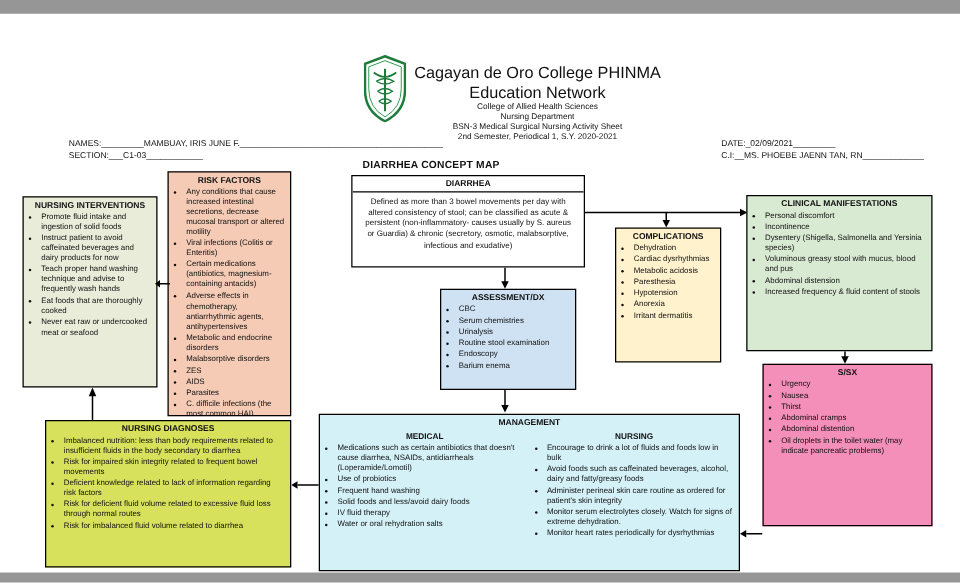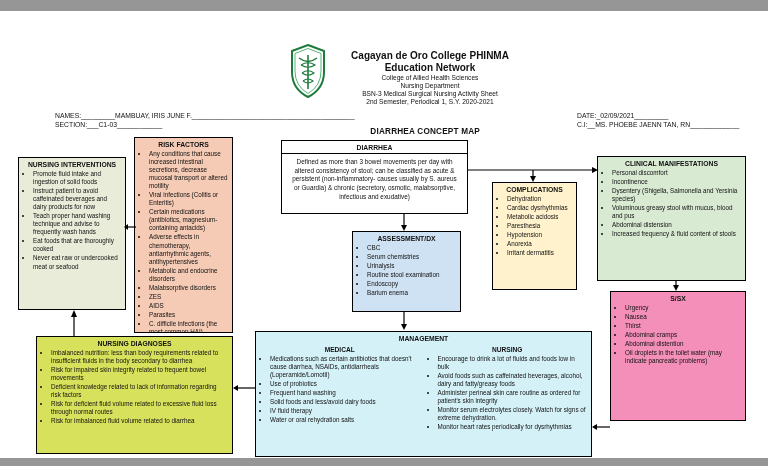--- a/index.html
+++ b/index.html
@@ -1,24 +1,24 @@
 <!DOCTYPE html>
 <html><head>
 <meta charset="utf-8">
 <style>
   html,body{margin:0;padding:0;}
   body{font-family:"Liberation Sans", sans-serif; color:#111;}
   .canvas{position:relative;width:768px;height:466px;background:#969696;overflow:hidden;}
   .page{position:absolute;left:0;top:11px;width:768px;height:447px;background:#ffffff;}
   .abs{position:absolute;}
   .hdr-block{position:absolute;left:330px;top:50px;width:200px;text-align:center;line-height:1.22;}
-  .hdr-org{font-size:10px;font-weight:bold;}
+  .hdr-org{font-size:13px;font-weight:normal;}
   .hdr-line{font-size:6.6px;}
   .field{position:absolute;font-size:6.8px;white-space:nowrap;}
-  .map-title{position:absolute;left:290px;top:127px;width:190px;text-align:right;font-size:8.2px;font-weight:bold;letter-spacing:.2px;}
+  .map-title{position:absolute;left:290px;top:127px;width:190px;text-align:left;font-size:8.2px;font-weight:bold;letter-spacing:.2px;}
   .box{position:absolute;border:1px solid #000;box-sizing:border-box;padding:3px 4px;overflow:hidden;}
   .box-title{font-size:6.8px;font-weight:bold;text-align:center;margin-bottom:2px;}
   .box ul{margin:0;padding:0 0 0 10px;list-style-type:disc;}
   .box li{font-size:6.3px;line-height:1.28;margin:0 0 1px 0;}
   .def-text{font-size:6.4px;line-height:1.35;text-align:center;padding:2px 6px;}
   .divider{border-bottom:1px solid #000;margin:0 -4px 2px -4px;padding-bottom:2px;}
   .mgmt-cols{display:flex;gap:8px;}
   .mgmt-col{flex:1;}
   .mgmt-sub{font-size:6.6px;font-weight:bold;text-align:center;margin:2px 0 2px 0;}
   .arrow{position:absolute;}

